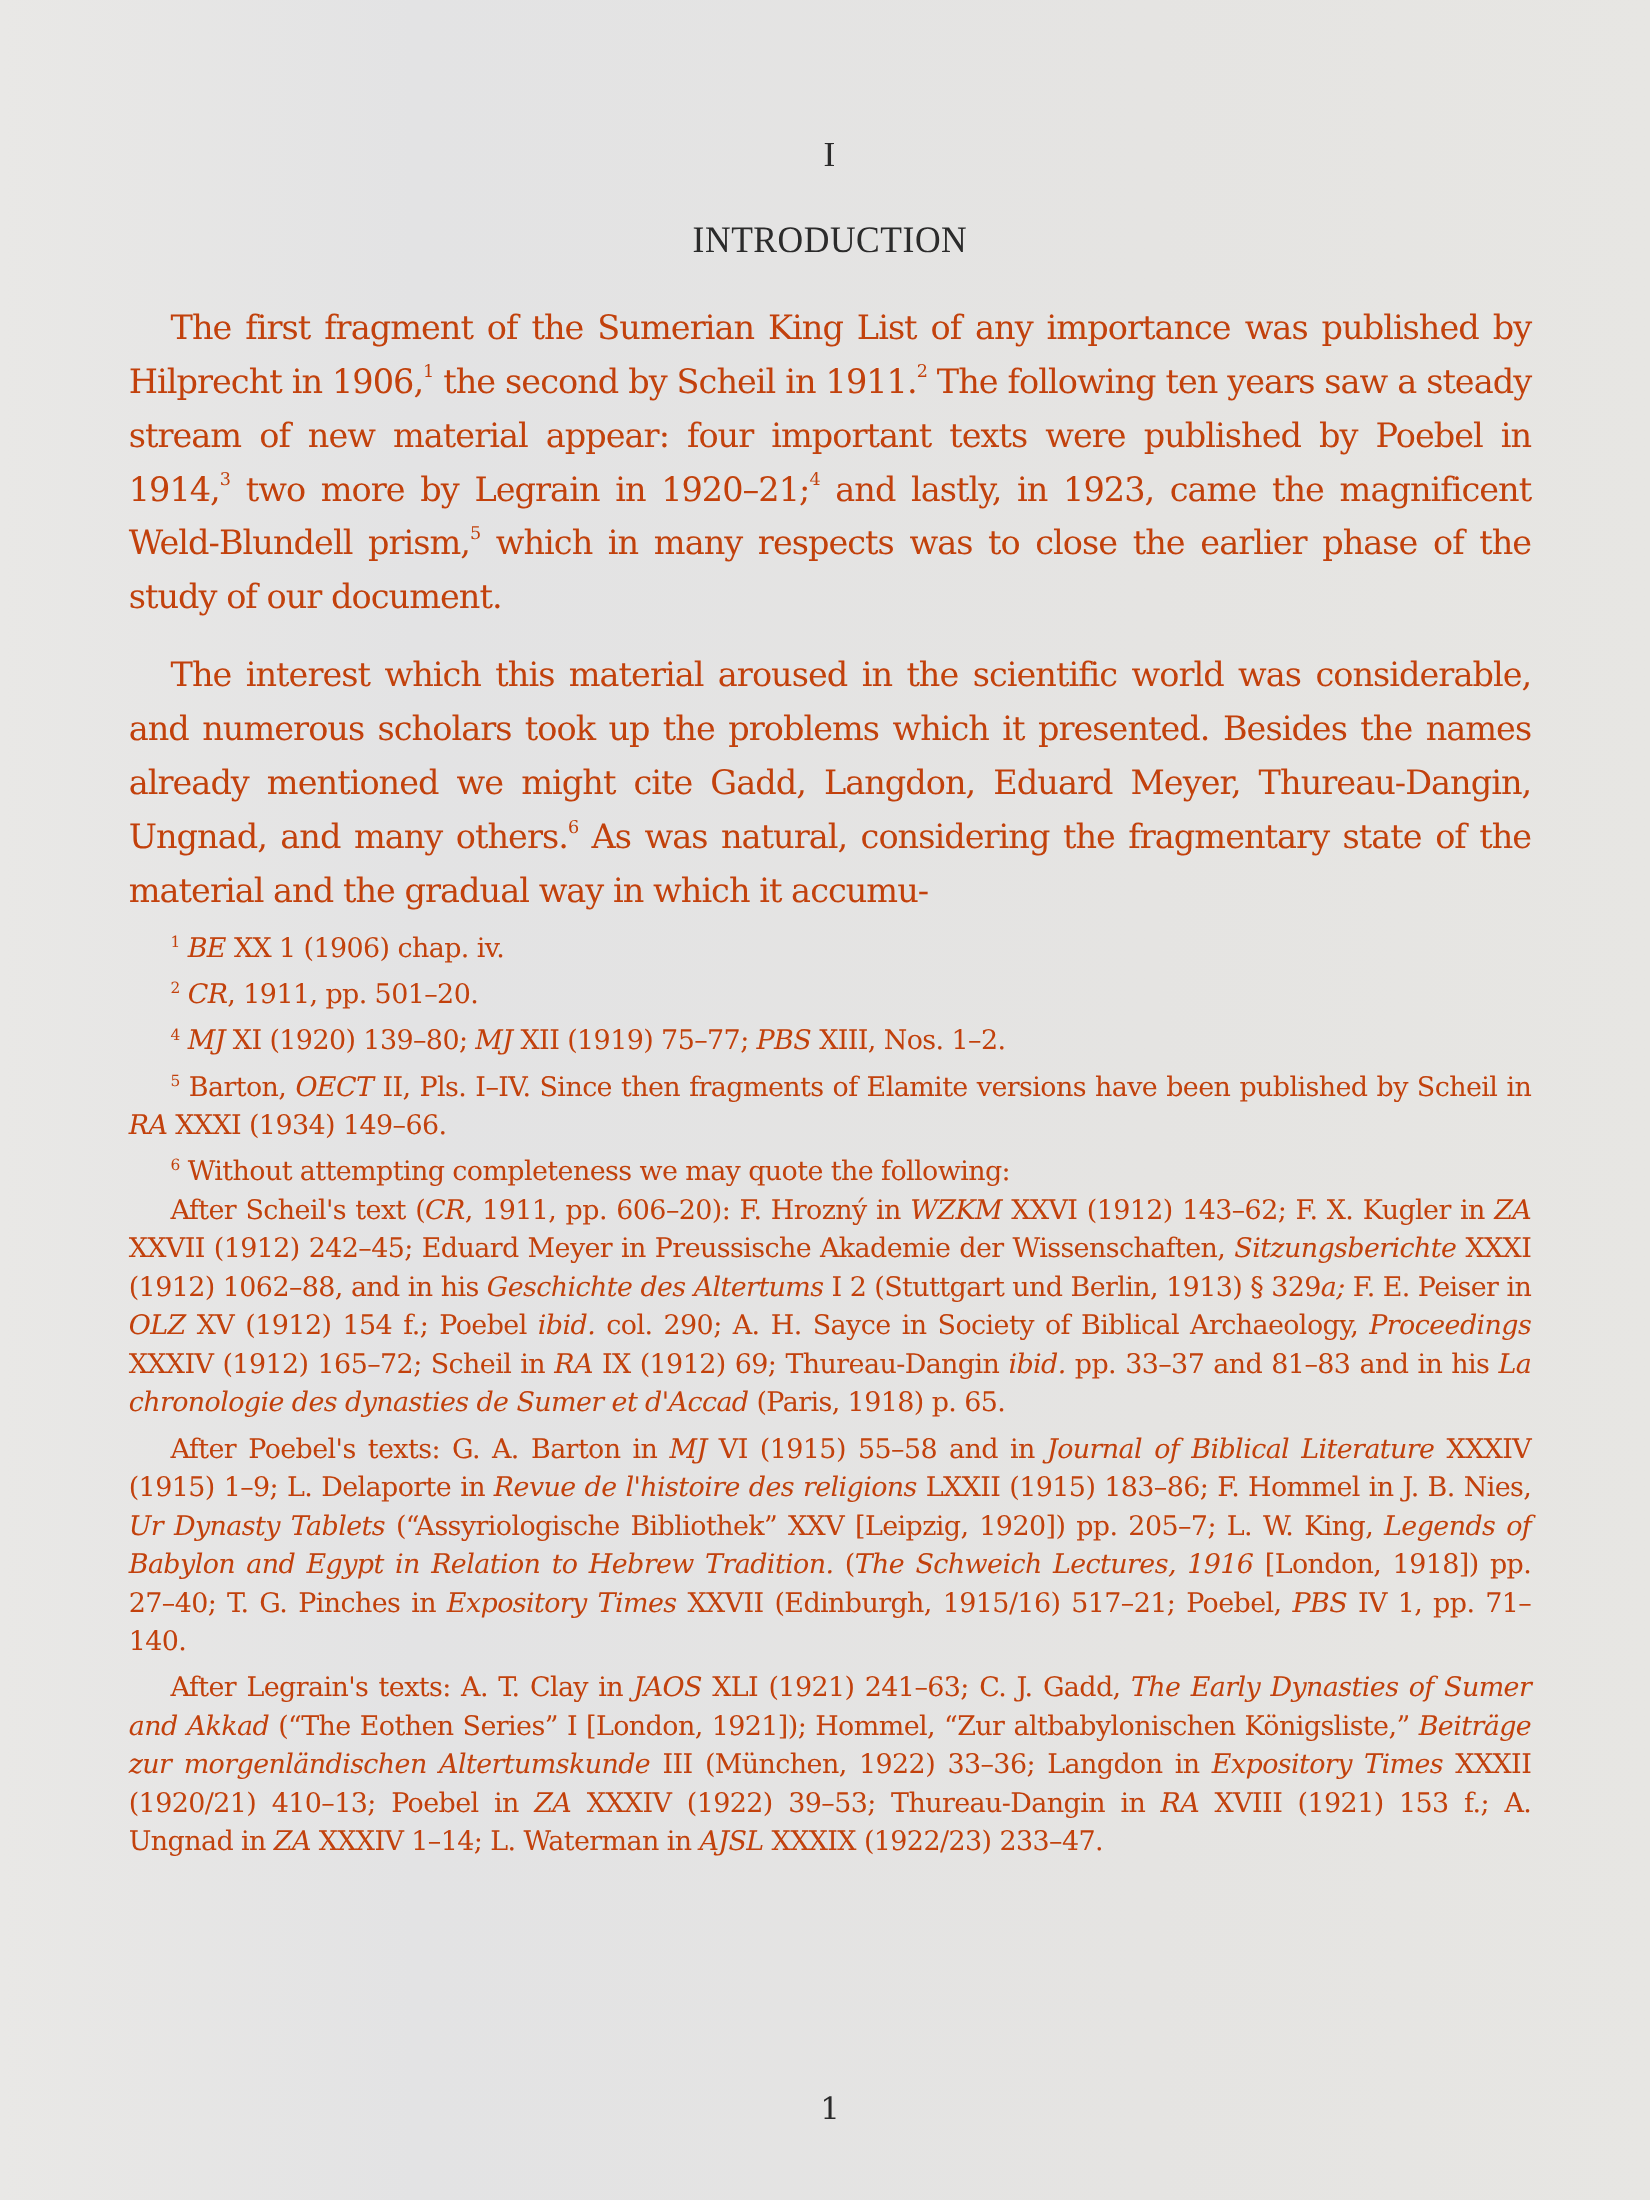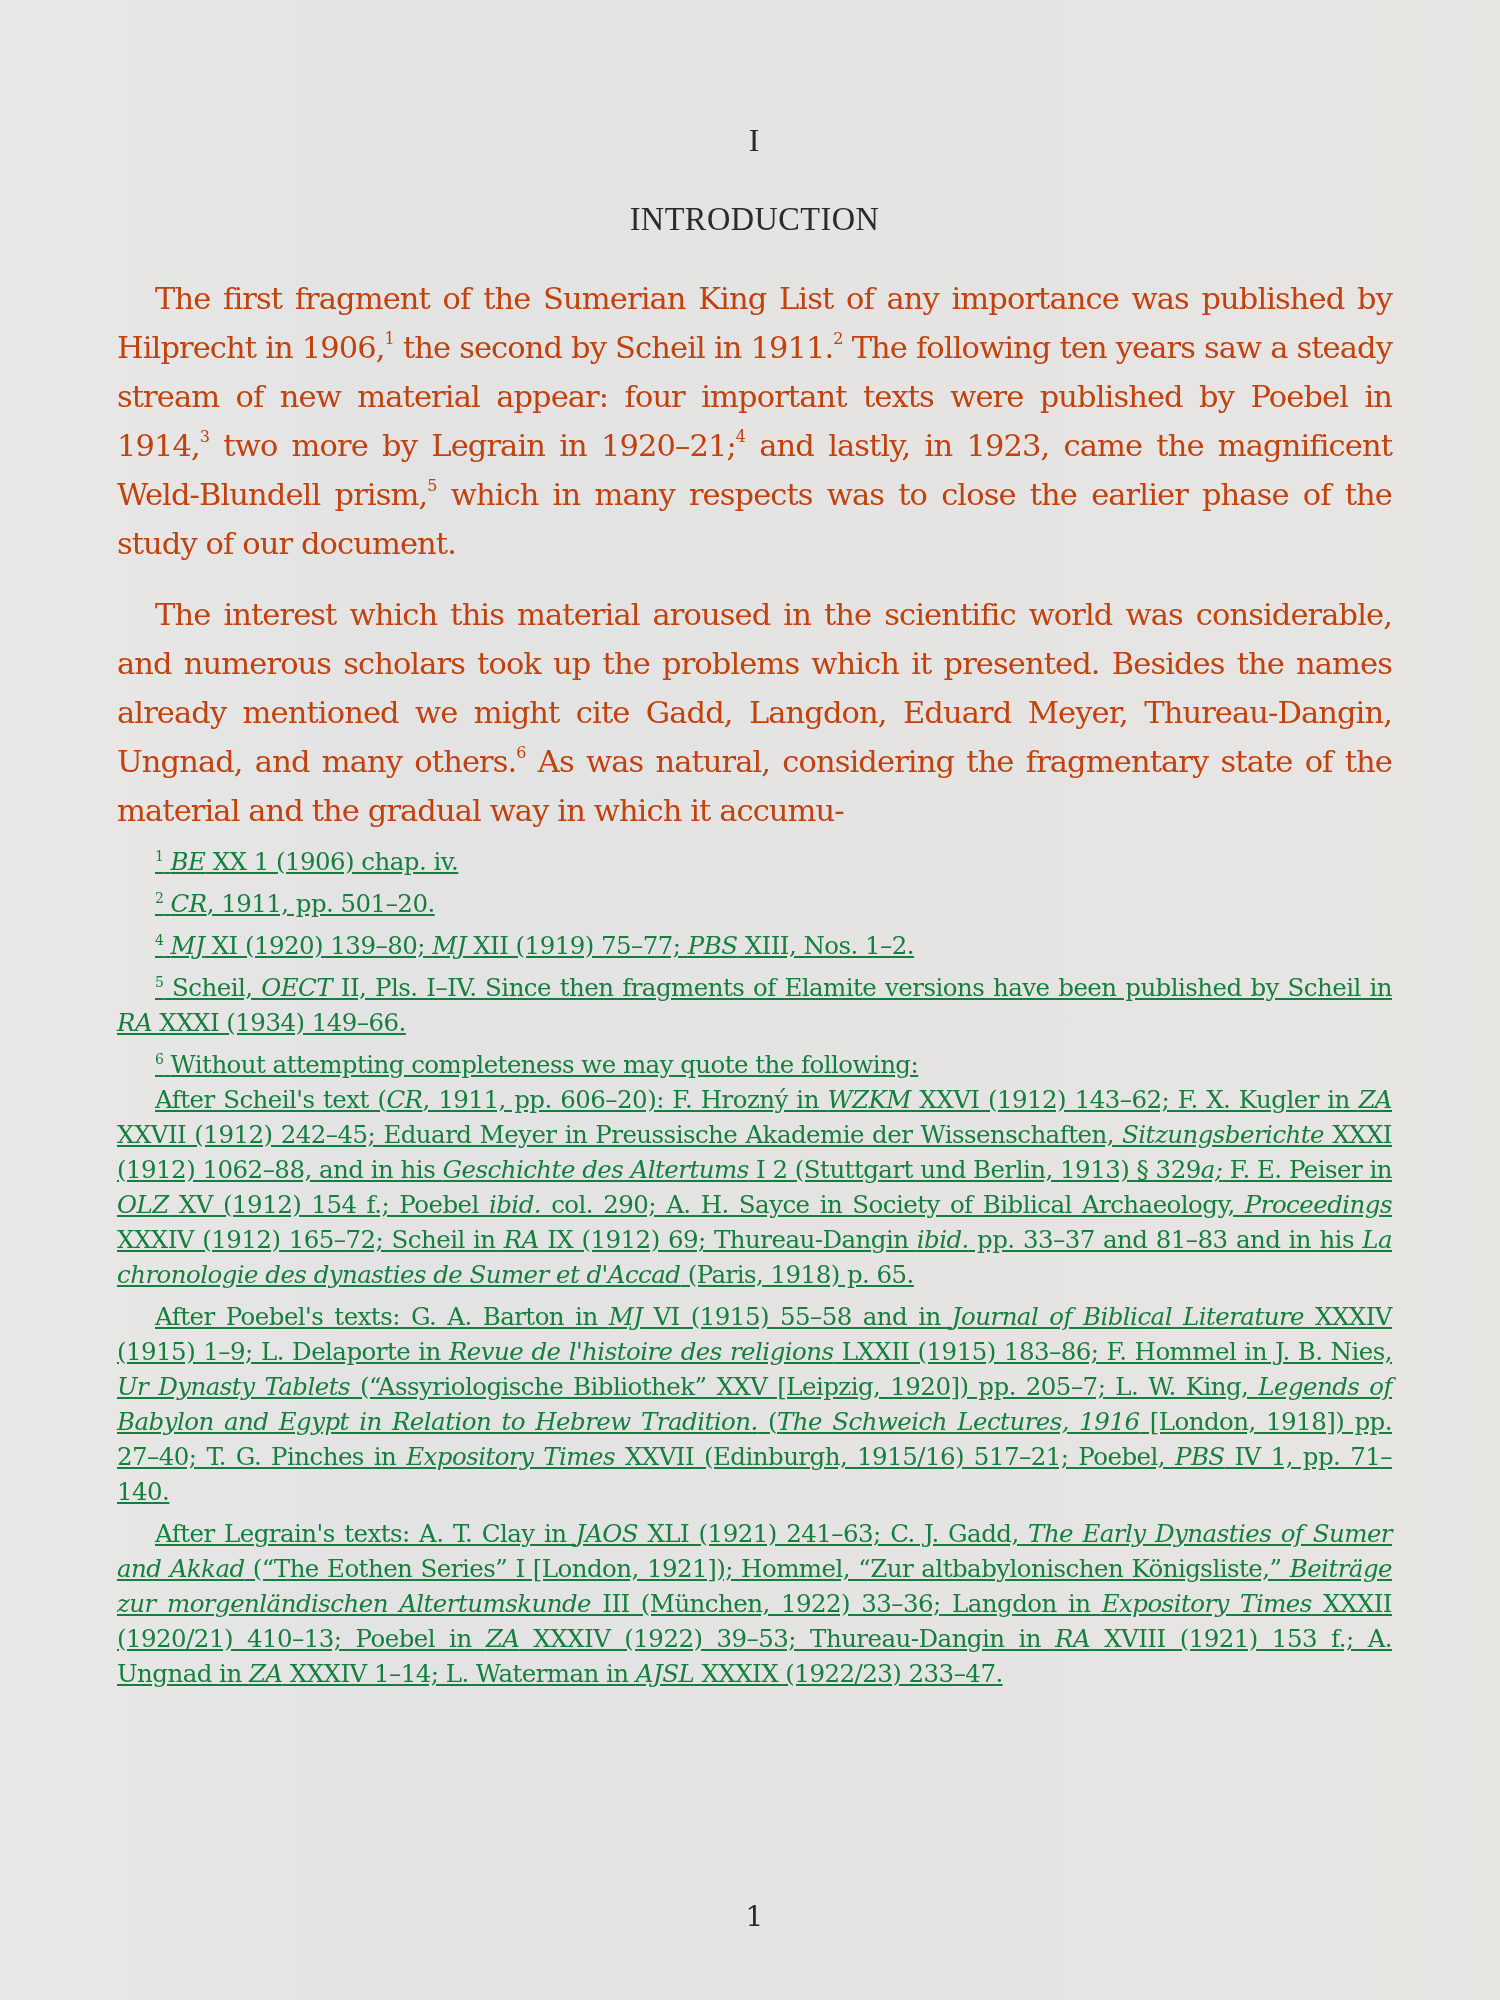--- a/index.html
+++ b/index.html
@@ -30,21 +30,21 @@
     letter-spacing: -0.9px;
   }
   .body-text p { margin: 0; text-indent: 38px; }
   #para1 { top: 274px; }
   #para2 { top: 590px; }
   sup { font-size: 16px; line-height: 0; vertical-align: 14px; }
   .fn-sup { font-size: 14px; vertical-align: 9px; line-height: 0; }
   .footnotes {
     position: absolute; left: 0; top: 844px; width: 1275px;
     font-family: "DejaVu Serif", serif; font-size: 24.5px; line-height: 35px;
-    color: #15803d; text-align: justify; letter-spacing: -0.55px; text-decoration: underline;
+    color: #c2410c; text-align: justify; letter-spacing: -0.55px;
   }
   .footnotes p { margin: 0 0 7px 0; text-indent: 38px; }
   .footnotes p.cont { margin-bottom: 7px; }
   .footnotes p.tight { margin-bottom: 0; }
   i { font-style: italic; }
   .page-number {
     position: absolute; top: 1900px; left: 0; width: 1275px;
     text-align: center; font-size: 28px; font-family: "DejaVu Serif", serif;
     color: #2a2a2a;
   }
@@ -60,21 +60,21 @@
     <p><span>The first fragment of the Sumerian King List of any importance was published by Hilprecht in 1906,</span><sup>1</sup><span> the second by Scheil in 1911.</span><sup>2</sup><span> The following ten years saw a steady stream of new material appear: four important texts were published by Poebel in 1914,</span><sup>3</sup><span> two more by Legrain in 1920–21;</span><sup>4</sup><span> and lastly, in 1923, came the magnificent Weld-Blundell prism,</span><sup>5</sup><span> which in many respects was to close the earlier phase of the study of our document.</span></p>
   </div>
   <div class="body-text" id="para2">
     <p><span>The interest which this material aroused in the scientific world was considerable, and numerous scholars took up the problems which it presented.  Besides the names already mentioned we might cite Gadd, Langdon, Eduard Meyer, Thureau-Dangin, Ungnad, and many others.</span><sup>6</sup><span> As was natural, considering the fragmentary state of the material and the gradual way in which it accumu-</span></p>
   </div>
 
   <div class="footnotes">
     <p><sup class="fn-sup">1</sup> <i>BE</i><span> XX 1 (1906) chap. iv.</span></p>
     <p><sup class="fn-sup">2</sup> <i>CR</i><span>, 1911, pp. 501–20.</span></p>
     <p><sup class="fn-sup">4</sup> <i>MJ</i><span> XI (1920) 139–80; </span><i>MJ</i><span> XII (1919) 75–77; </span><i>PBS</i><span> XIII, Nos. 1–2.</span></p>
-    <p><sup class="fn-sup">5</sup> <span>Scheil, </span><i>OECT</i><span> II, Pls. I–IV. Since then fragments of Elamite versions have been published by Scheil in </span><i>RA</i><span> XXXI (1934) 149–66.</span></p>
+    <p><sup class="fn-sup">5</sup> <span>Barton, </span><i>OECT</i><span> II, Pls. I–IV. Since then fragments of Elamite versions have been published by Scheil in </span><i>RA</i><span> XXXI (1934) 149–66.</span></p>
     <p class="tight"><sup class="fn-sup">6</sup> <span>Without attempting completeness we may quote the following:</span></p>
     <p class="cont"><span>After Scheil's text (</span><i>CR</i><span>, 1911, pp. 606–20): F. Hrozný in </span><i>WZKM</i><span> XXVI (1912) 143–62; F. X. Kugler in </span><i>ZA</i><span> XXVII (1912) 242–45; Eduard Meyer in Preussische Akademie der Wissenschaften, </span><i>Sitzungsberichte</i><span> XXXI (1912) 1062–88, and in his </span><i>Geschichte des Altertums</i><span> I 2 (Stuttgart und Berlin, 1913) § 329</span><i>a;</i><span> F. E. Peiser in </span><i>OLZ</i><span> XV (1912) 154 f.; Poebel </span><i>ibid.</i><span> col. 290; A. H. Sayce in Society of Biblical Archaeology, </span><i>Proceedings</i><span> XXXIV (1912) 165–72; Scheil in </span><i>RA</i><span> IX (1912) 69; Thureau-Dangin </span><i>ibid.</i><span> pp. 33–37 and 81–83 and in his </span><i>La chronologie des dynasties de Sumer et d'Accad</i><span> (Paris, 1918) p. 65.</span></p>
     <p class="cont"><span>After Poebel's texts: G. A. Barton in </span><i>MJ</i><span> VI (1915) 55–58 and in </span><i>Journal of Biblical Literature</i><span> XXXIV (1915) 1–9; L. Delaporte in </span><i>Revue de l'histoire des religions</i><span> LXXII (1915) 183–86; F. Hommel in J. B. Nies, </span><i>Ur Dynasty Tablets</i><span> (“Assyriologische Bibliothek” XXV [Leipzig, 1920]) pp. 205–7; L. W. King, </span><i>Legends of Babylon and Egypt in Relation to Hebrew Tradition.</i><span> (</span><i>The Schweich Lectures, 1916</i><span> [London, 1918]) pp. 27–40; T. G. Pinches in </span><i>Expository Times</i><span> XXVII (Edinburgh, 1915/16) 517–21; Poebel, </span><i>PBS</i><span> IV 1, pp. 71–140.</span></p>
     <p class="cont"><span>After Legrain's texts: A. T. Clay in </span><i>JAOS</i><span> XLI (1921) 241–63; C. J. Gadd, </span><i>The Early Dynasties of Sumer and Akkad</i><span> (“The Eothen Series” I [London, 1921]); Hommel, “Zur altbabylonischen Königsliste,” </span><i>Beiträge zur morgenländischen Altertumskunde</i><span> III (München, 1922) 33–36; Langdon in </span><i>Expository Times</i><span> XXXII (1920/21) 410–13; Poebel in </span><i>ZA</i><span> XXXIV (1922) 39–53; Thureau-Dangin in </span><i>RA</i><span> XVIII (1921) 153 f.; A. Ungnad in </span><i>ZA</i><span> XXXIV 1–14; L. Waterman in </span><i>AJSL</i><span> XXXIX (1922/23) 233–47.</span></p>
   </div>
 
   <div class="page-number">1</div>
 </div>
 
 </body></html>

